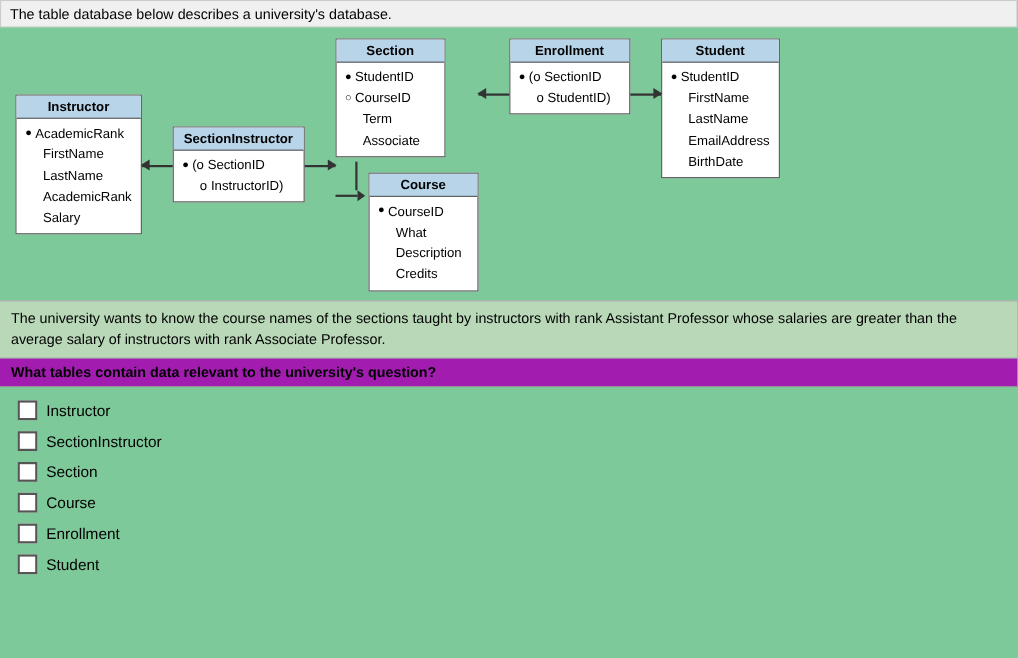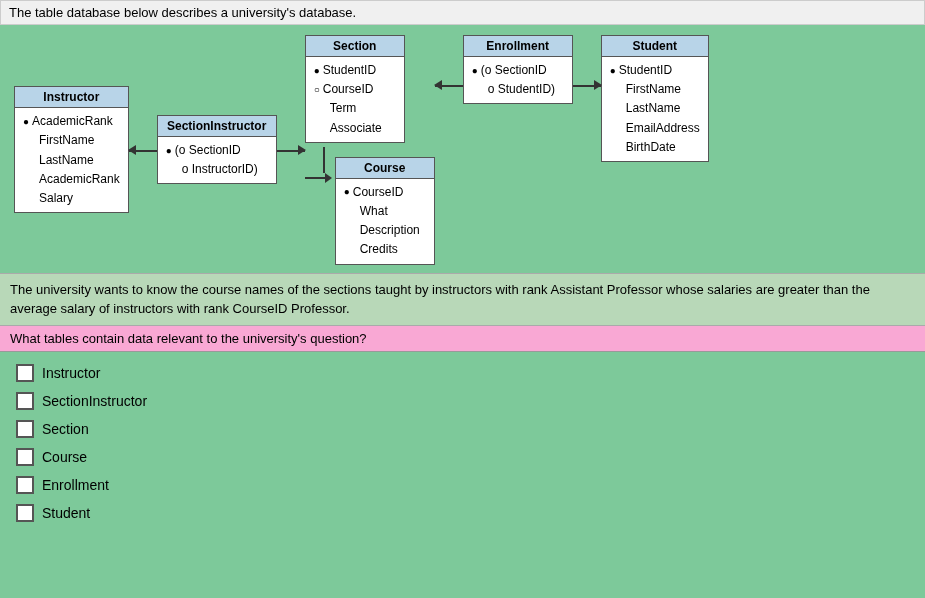--- a/index.html
+++ b/index.html
@@ -65,25 +65,25 @@
     .description-area {
       background: #b8d8b8;
       border-top: 1px solid #aaa;
       border-bottom: 1px solid #aaa;
       padding: 6px 10px;
       font-size: 13px;
       line-height: 1.5;
     }
 
     .question-area {
-      background: #f9a8d4;
+      background: #a21caf;
       border-bottom: 1px solid #999;
       padding: 5px 10px;
       font-size: 13px;
-      font-weight: normal;
+      font-weight: bold;
     }
 
     .checkboxes-area {
       background: #7dc99a;
       padding: 12px 16px;
       display: flex;
       flex-direction: column;
       gap: 10px;
     }
 
@@ -316,21 +316,21 @@
             <span style="width:13px;display:inline-block;"></span> 
             <span>BirthDate</span>
           </div>
       </div>
     </div>
 
   </div>
 </div>
 
 <div class="description-area">
-  <span>The university wants to know the course names of the sections taught by instructors with rank Assistant Professor whose salaries are greater than the average salary of instructors with rank CourseID Professor.</span>
+  <span>The university wants to know the course names of the sections taught by instructors with rank Assistant Professor whose salaries are greater than the average salary of instructors with rank Associate Professor.</span>
 </div>
 
 <div class="question-area">
   <span>What tables contain data relevant to the university's question?</span>
 </div>
 
 <div class="checkboxes-area">
   <div class="checkbox-item">
     <div class="checkbox-box"></div>
     <span>Instructor</span>

